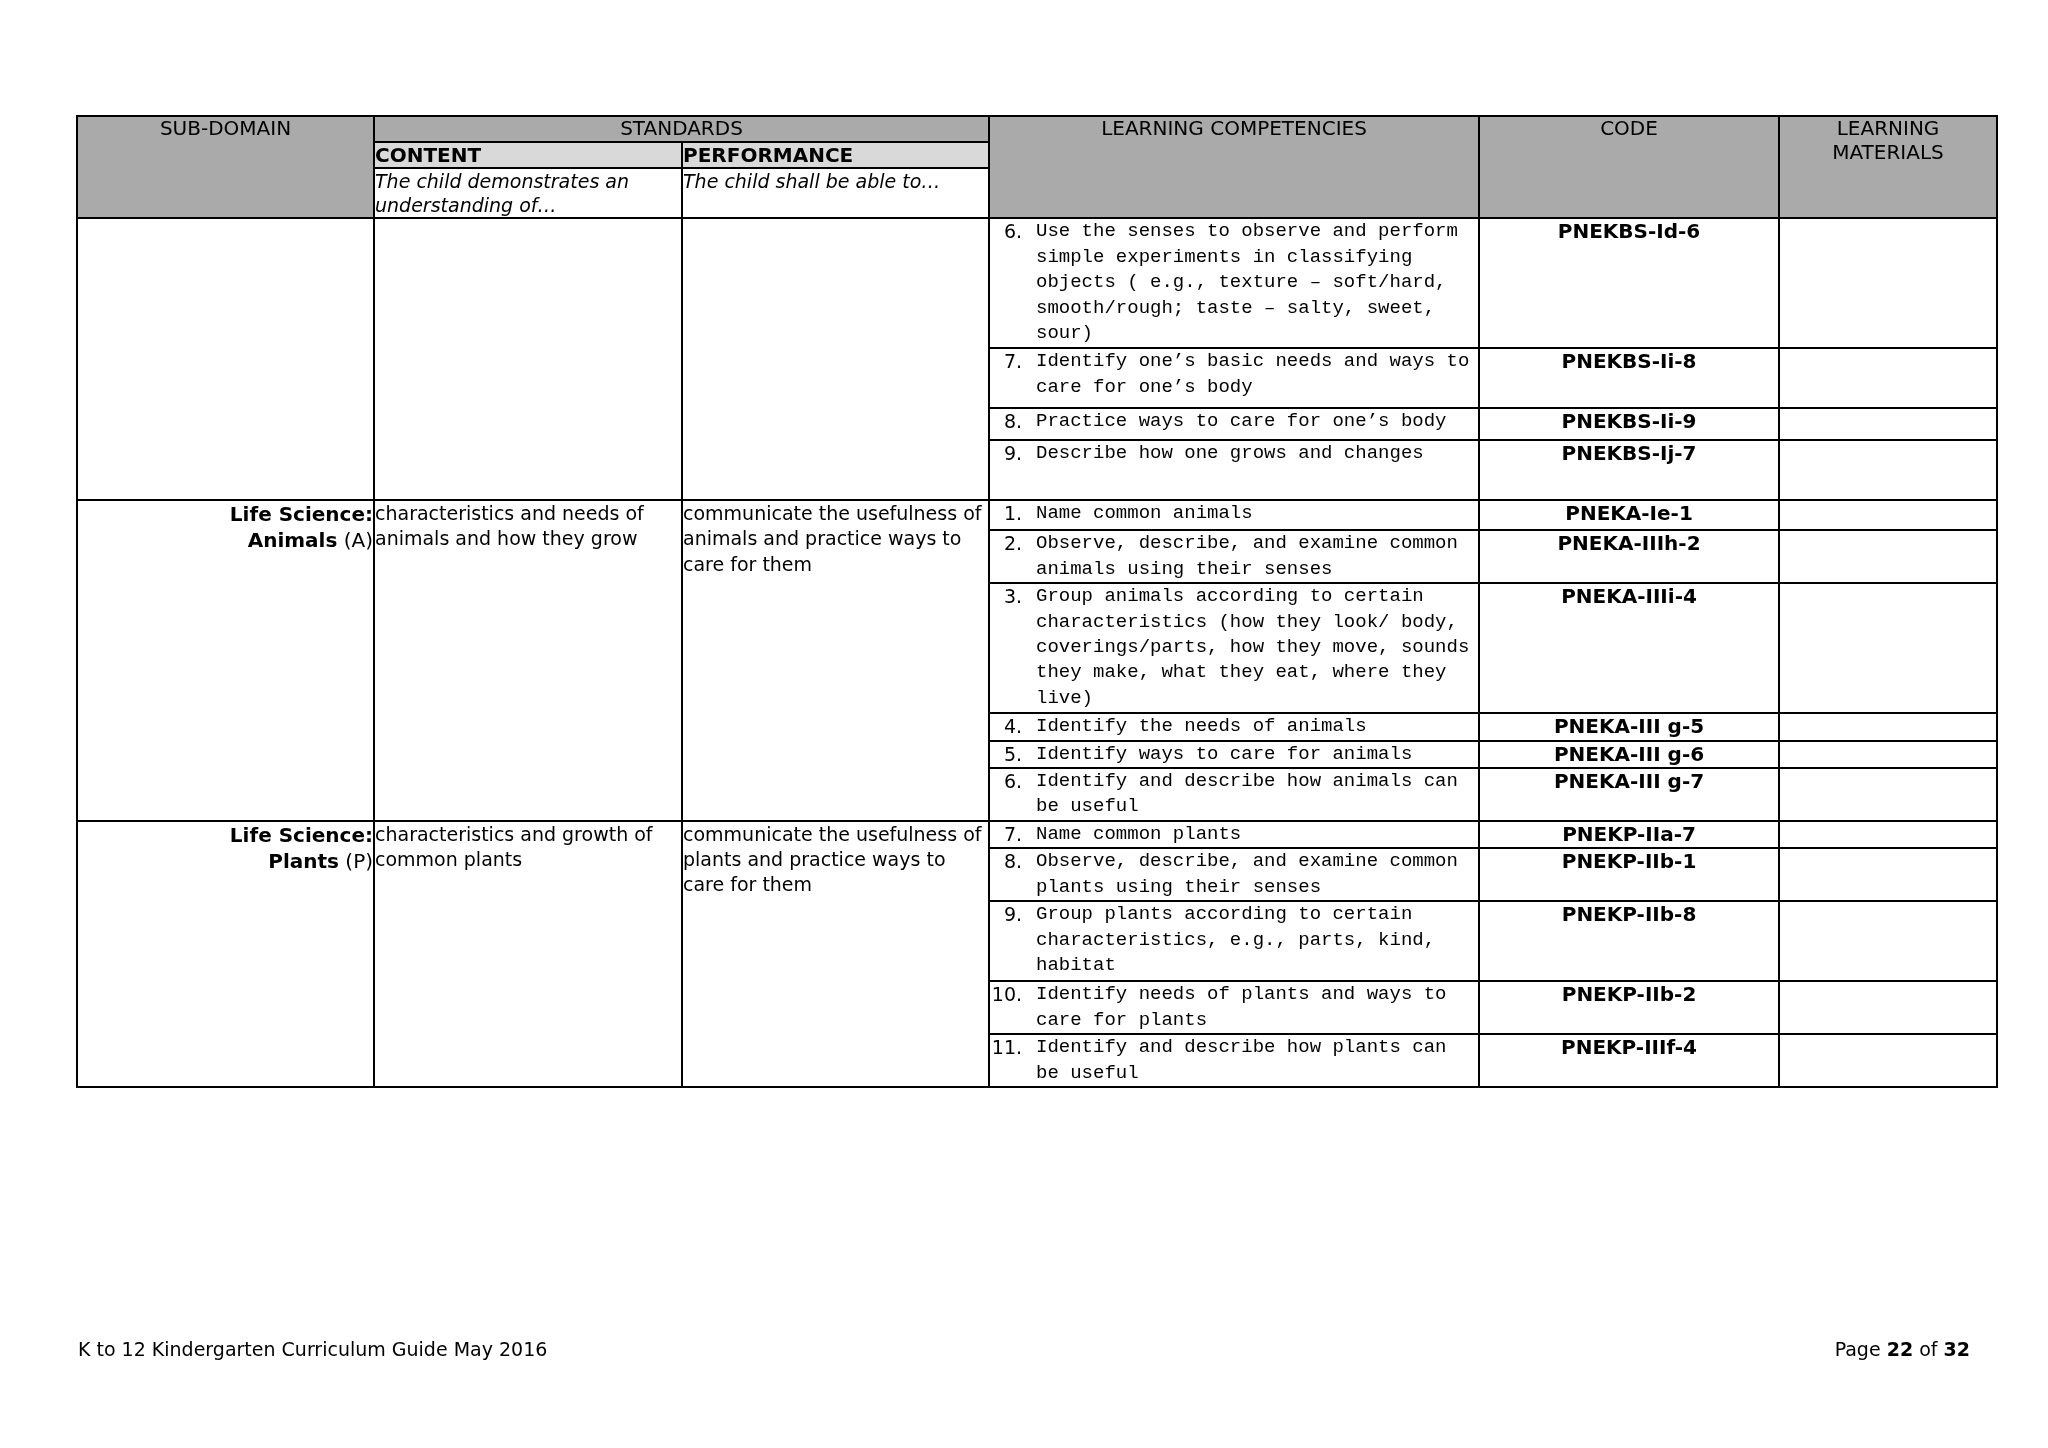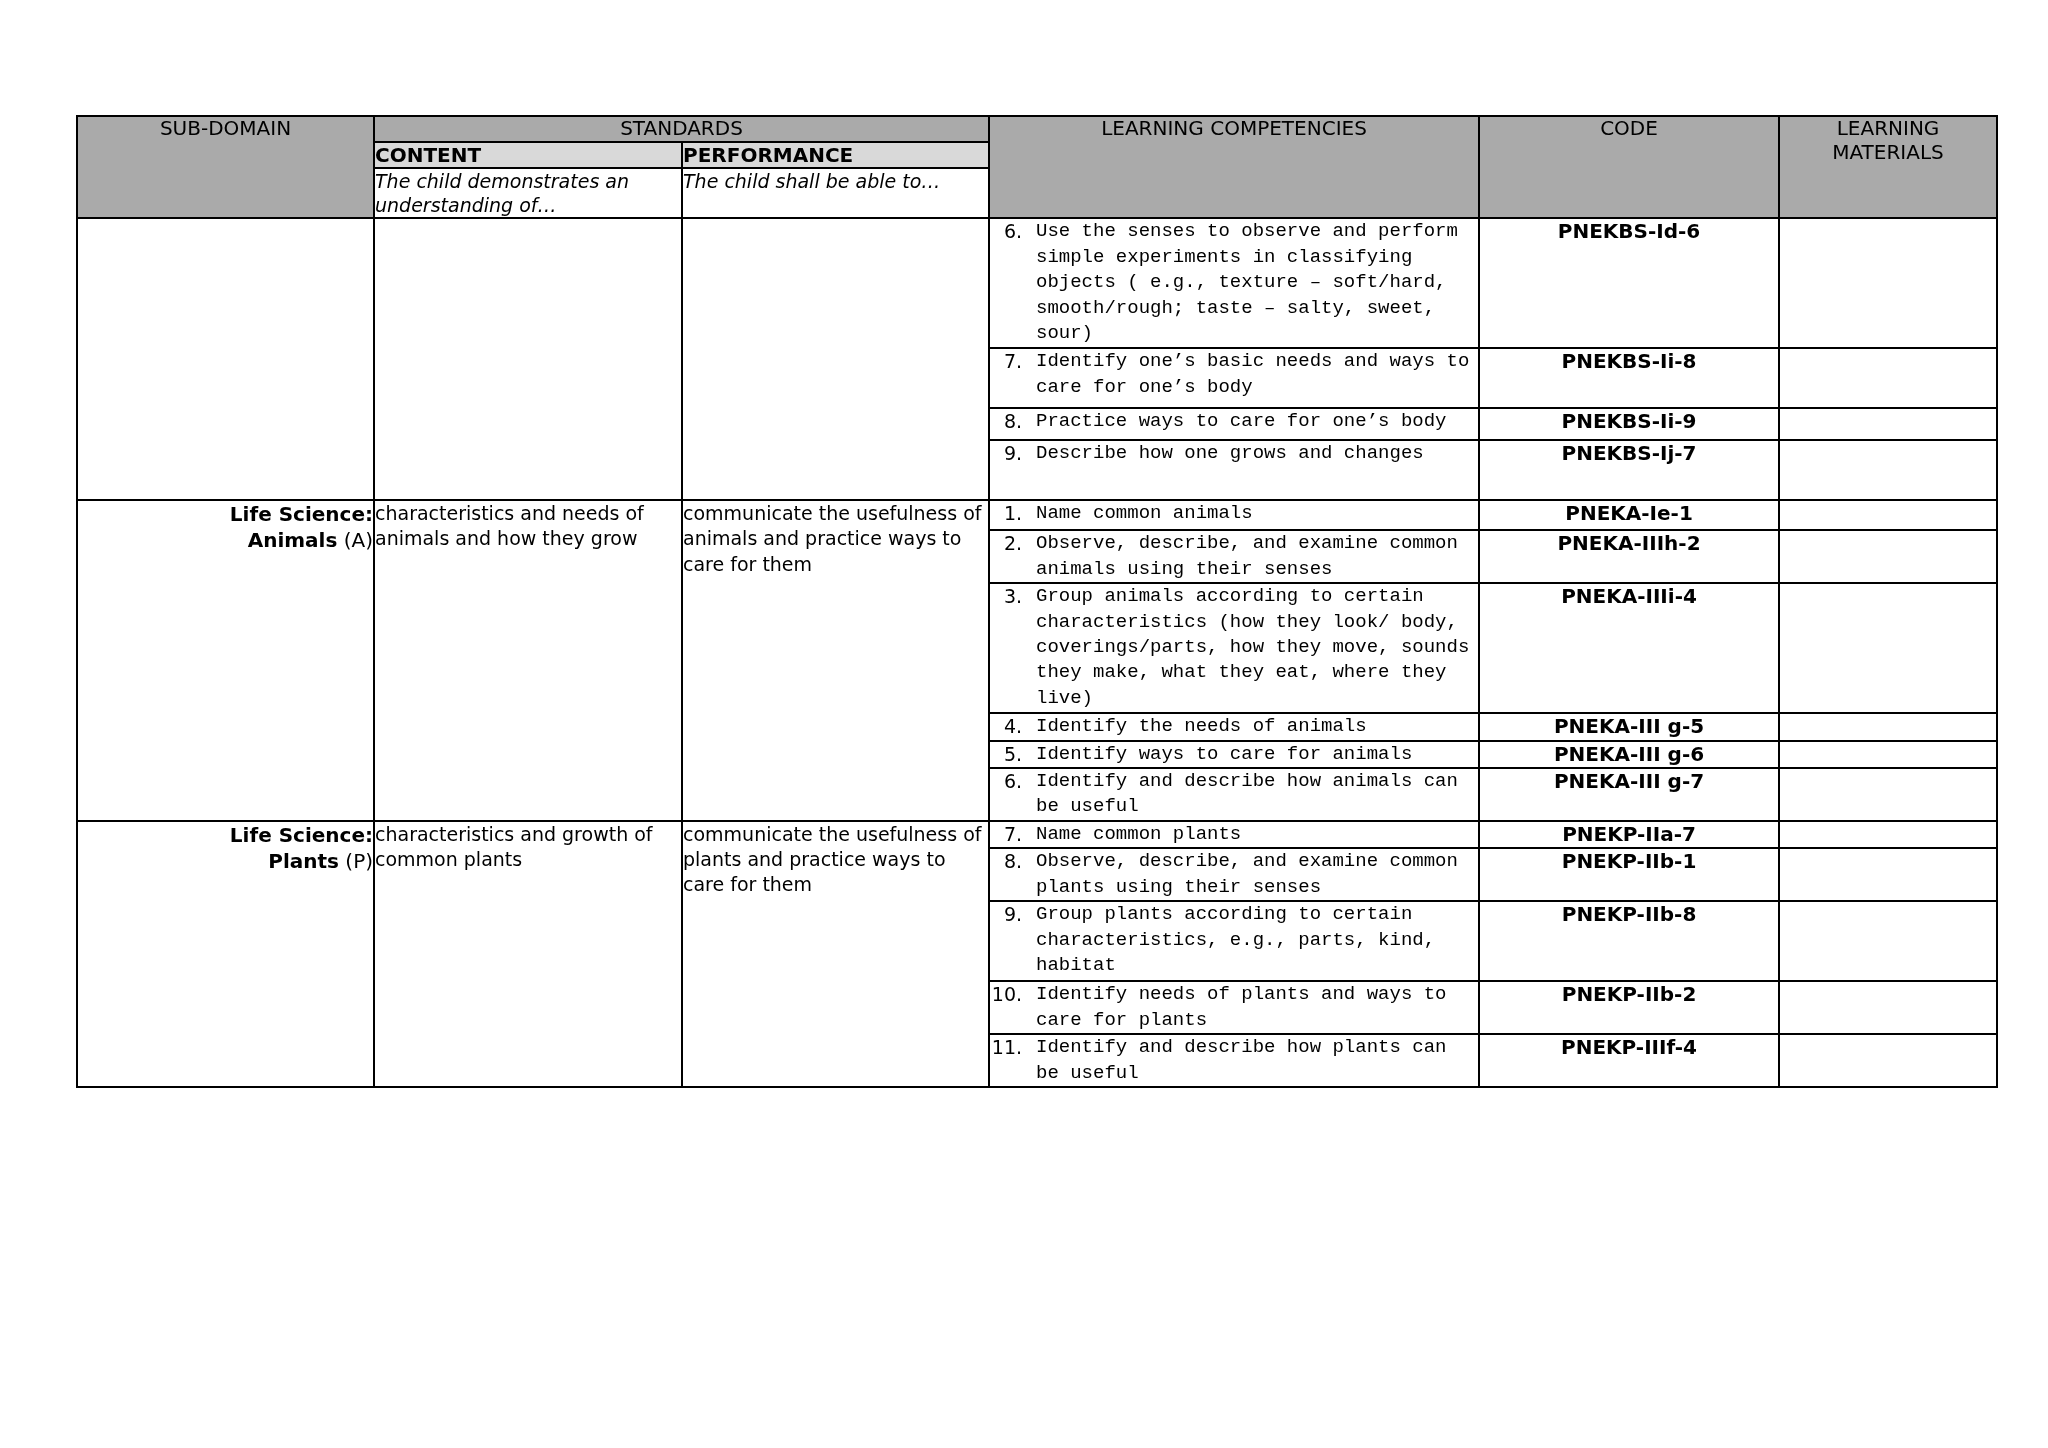--- a/index.html
+++ b/index.html
@@ -358,14 +358,23 @@
             <span class="comp-txt">Identify and describe how plants can be useful</span>
           </div>
         </td>
         <td class="code">PNEKP-IIIf-4</td>
         <td class="materials"></td>
       </tr>
 
     </tbody>
   </table>
 
+  <div class="footer">
+    <div>K to 12 Kindergarten Curriculum Guide May 2016</div>
+    <div class="pg">
+      <span>Page</span>
+      <b>22</b>
+      <span>of</span>
+      <b>32</b>
+    </div>
+  </div>
 
 </div>
 
 </body></html>

